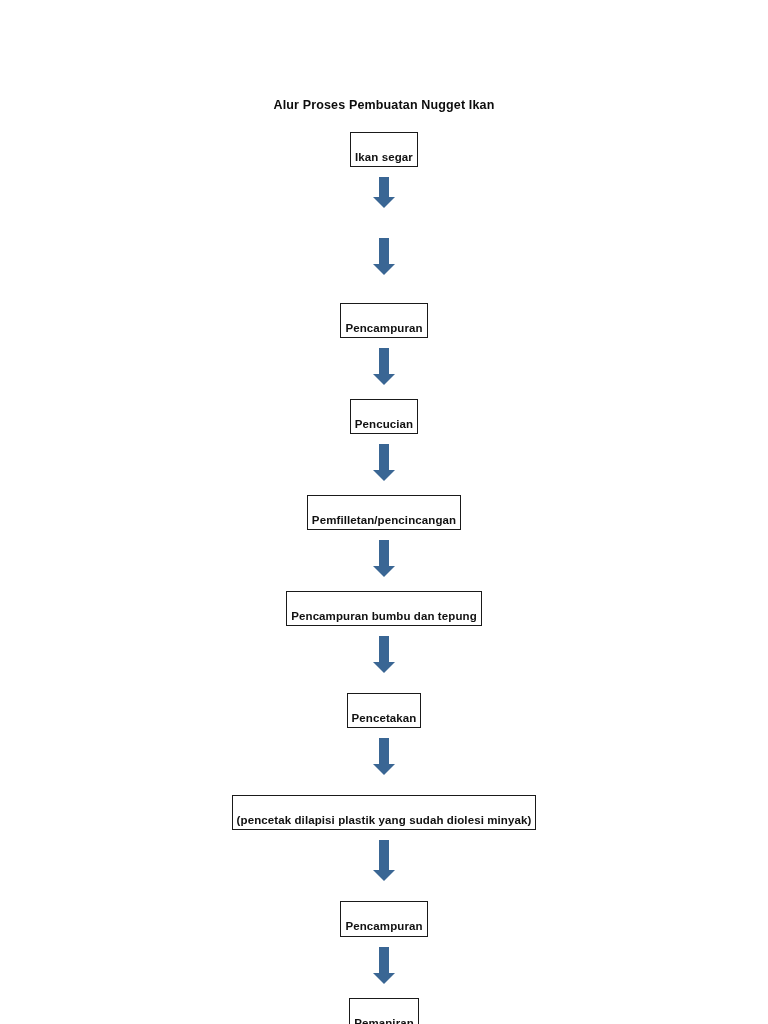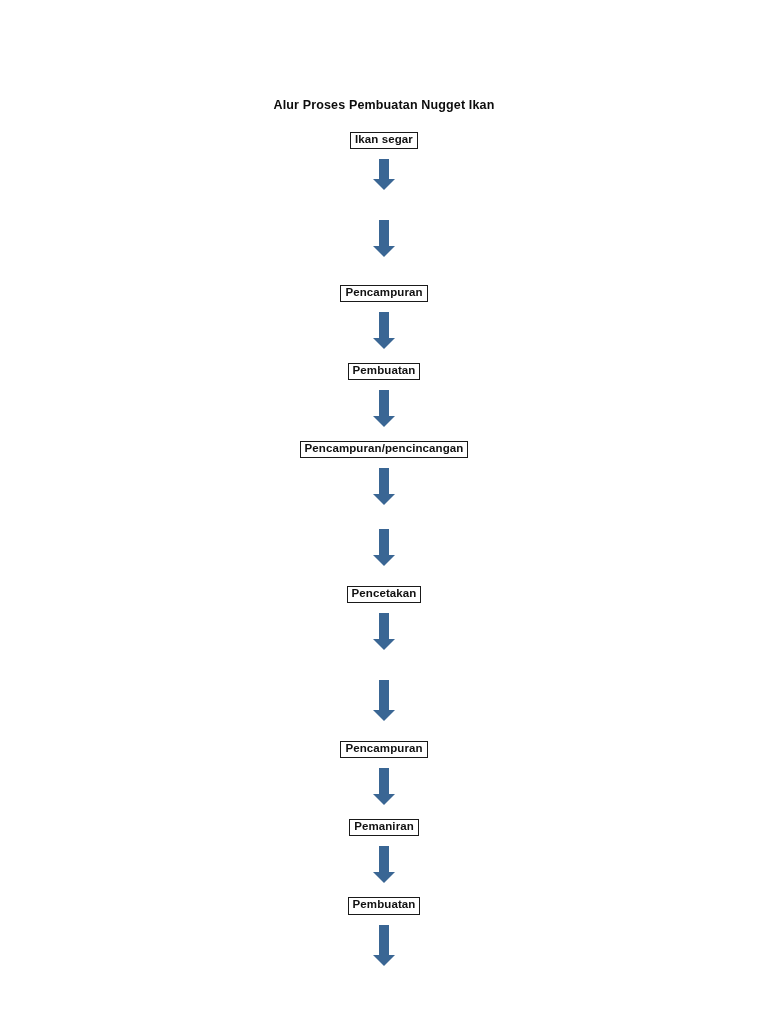--- a/index.html
+++ b/index.html
@@ -47,21 +47,21 @@
     align-items: center;
   }
 
   .node {
     border: 1px solid #1a1a1a;
     background: #ffffff;
     color: #111111;
     font-size: 11.5px;
     font-weight: bold;
     line-height: 1.05;
-    padding: 0 4px 3px 4px;
+    padding: 18px 4px 3px 4px;
     white-space: nowrap;
     letter-spacing: 0.1px;
     box-sizing: border-box;
     text-align: center;
   }
 
   
   .arrow {
     position: relative;
     width: 24px;
@@ -118,55 +118,57 @@
 
     <div class="node">Pencampuran</div>
 
     <div class="gap-f"></div>
     <div class="arrow len-m">
       <div class="shaft"></div>
       <div class="head"></div>
     </div>
     <div class="gap-b"></div>
 
-    <div class="node">Pembuatan</div>
-
-    <div class="gap-f"></div>
-    <div class="arrow len-m">
-      <div class="shaft"></div>
-      <div class="head"></div>
-    </div>
-    <div class="gap-b"></div>
-
-    <div class="node">Pencampuran/pencincangan</div>
-
-    <div class="gap-f"></div>
-    <div class="arrow len-m">
-      <div class="shaft"></div>
-      <div class="head"></div>
-    </div>
-    <div class="gap-b"></div>
-
+    <div class="node">Pencucian</div>
+
+    <div class="gap-f"></div>
+    <div class="arrow len-m">
+      <div class="shaft"></div>
+      <div class="head"></div>
+    </div>
+    <div class="gap-b"></div>
+
+    <div class="node">Pemfilletan/pencincangan</div>
+
+    <div class="gap-f"></div>
+    <div class="arrow len-m">
+      <div class="shaft"></div>
+      <div class="head"></div>
+    </div>
+    <div class="gap-b"></div>
+
+    <div class="node">Pencampuran bumbu dan tepung</div>
 
     <div class="gap-f"></div>
     <div class="arrow len-m">
       <div class="shaft"></div>
       <div class="head"></div>
     </div>
     <div class="gap-c"></div>
 
     <div class="node">Pencetakan</div>
 
     <div class="gap-f"></div>
     <div class="arrow len-m">
       <div class="shaft"></div>
       <div class="head"></div>
     </div>
     <div class="gap-c"></div>
 
+    <div class="node">(pencetak dilapisi plastik yang sudah diolesi minyak)</div>
 
     <div class="gap-f"></div>
     <div class="arrow len-l">
       <div class="shaft"></div>
       <div class="head"></div>
     </div>
     <div class="gap-c"></div>
 
     <div class="node">Pencampuran</div>
 

